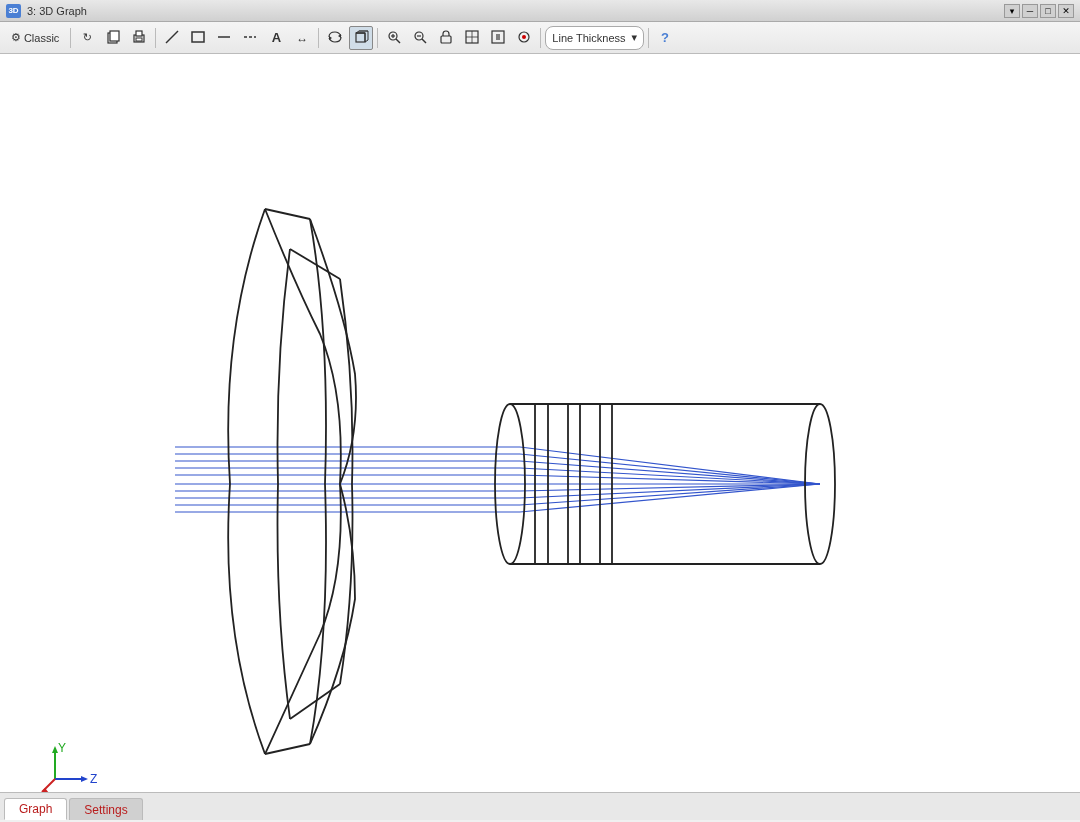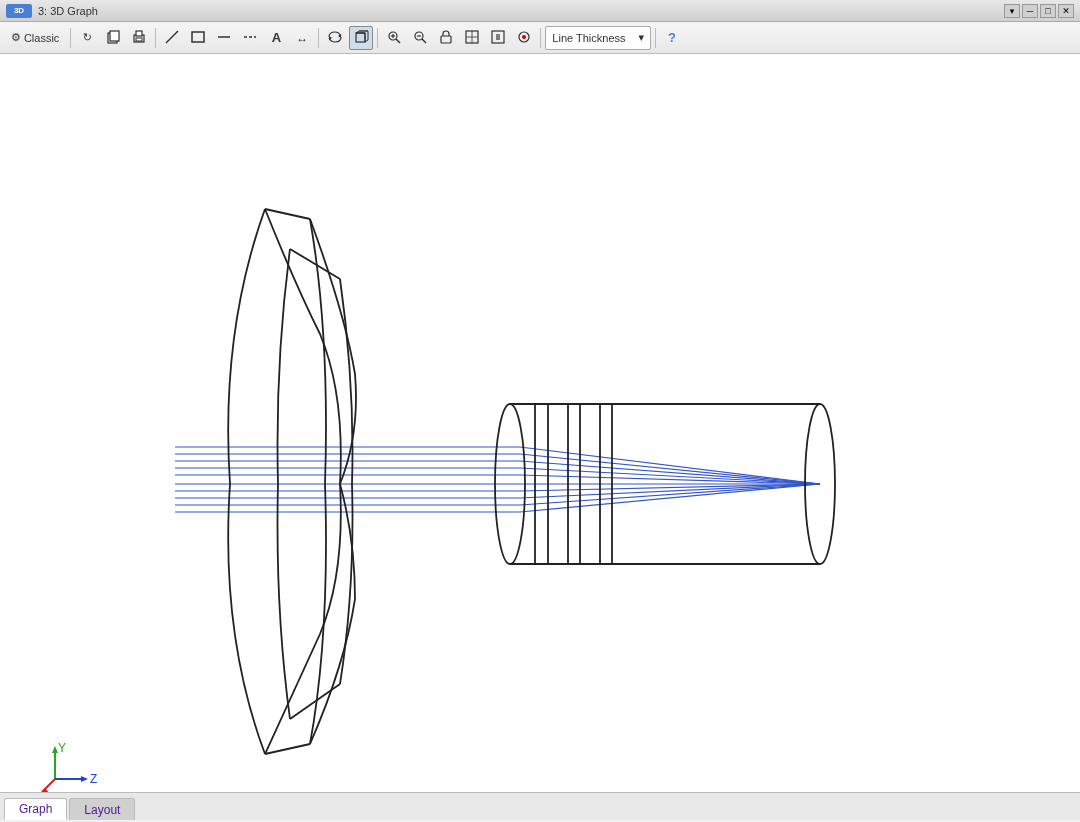--- a/index.html
+++ b/index.html
@@ -16,21 +16,21 @@
       justify-content: space-between;
     }
     .title-bar-left {
       display: flex;
       align-items: center;
       gap: 6px;
       font-size: 11px;
       color: #333;
     }
     .title-bar-icon {
-      width: 26px; height: 14px;
+      width: 15px; height: 14px;
       background: #4a7fd4;
       border-radius: 2px;
       display: flex; align-items: center; justify-content: center;
       font-size: 8px; color: white; font-weight: bold;
     }
     .title-bar-controls {
       display: flex; gap: 2px;
     }
     .title-btn {
       width: 16px; height: 14px;
@@ -84,29 +84,29 @@
       color: #333;
       border: 1px solid transparent;
       background: transparent;
       cursor: pointer;
       height: 24px;
       border-radius: 2px;
     }
     .line-thickness-btn {
       display: flex;
       align-items: center;
-      gap: 13px;
+      gap: 6px;
       padding: 2px 6px;
       font-size: 11px;
       color: #333;
       border: 1px solid #aaa;
       background: white;
       cursor: pointer;
       height: 24px;
-      border-radius: 2px;
+      border-radius: 8px;
     }
 
     
     .canvas-area {
       width: 1080px;
       height: 738px;
       background: white;
       position: relative;
       overflow: hidden;
     }
@@ -132,21 +132,21 @@
       height: 22px;
       padding: 0 14px;
       background: #d0d0d0;
       border: 1px solid #bbb;
       border-bottom: none;
       border-radius: 3px 3px 0 0;
       cursor: pointer;
       display: flex;
       align-items: center;
       font-size: 12px;
-      color: #4c1d95;
+      color: #b91c1c;
     }
     .tab.active {
       background: white;
       border-bottom: 1px solid white;
     }
   </style>
 </head>
 <body>
 
 <div class="title-bar">
@@ -446,15 +446,15 @@
     </g>
 
   </svg>
 </div>
 
 <div class="bottom-tabs">
   <div class="tab active">
     <span>Graph</span>
   </div>
   <div class="tab">
-    <span>Layout</span>
+    <span>Settings</span>
   </div>
 </div>
 
 </body></html>

